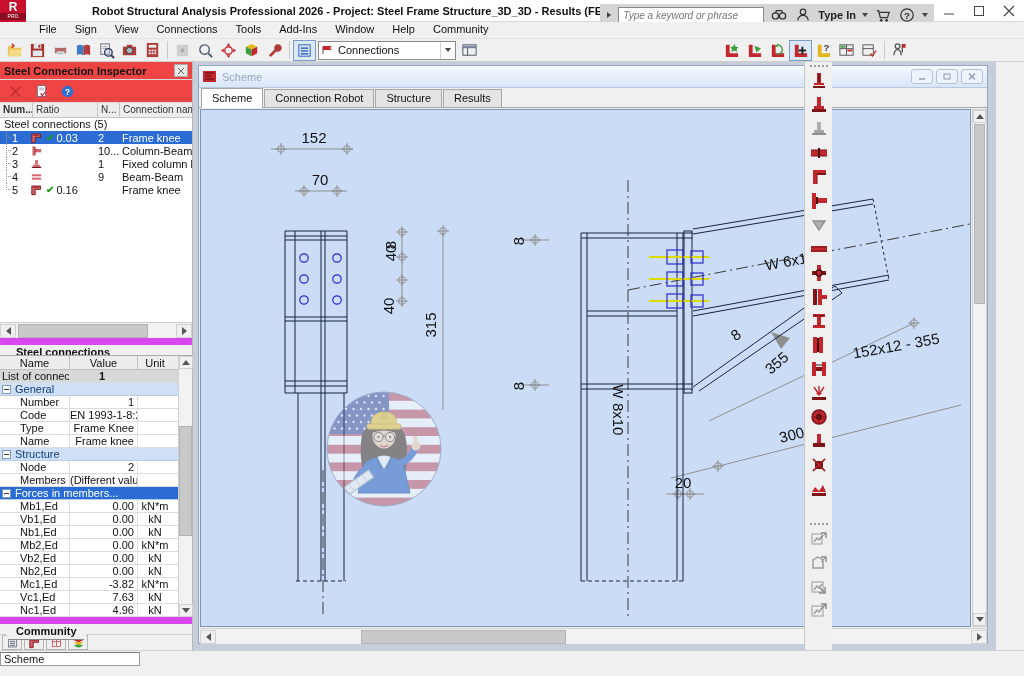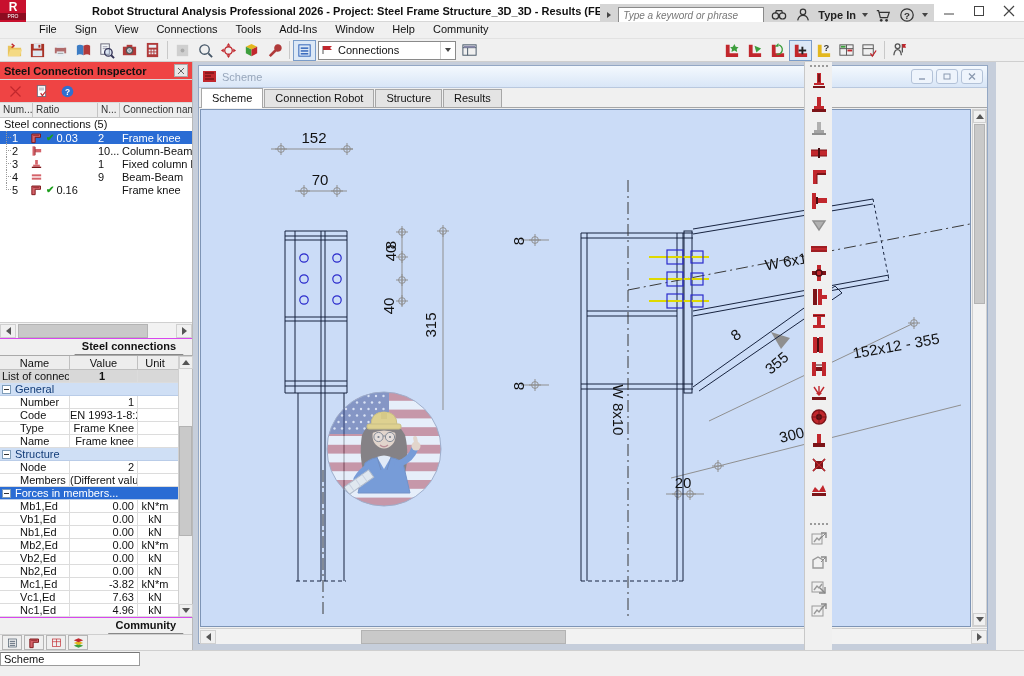--- a/index.html
+++ b/index.html
@@ -38,21 +38,21 @@
   #main{position:absolute;left:0;top:62px;width:1024px;height:588px;}
   
   #lpanel{position:absolute;left:0;top:0;width:193px;height:588px;background:#ef4444;border-right:1px solid #b9b9b9;display:flex;flex-direction:column;}
   #lp-head{height:18px;display:flex;align-items:center;padding:0 4px;font-weight:bold;border-bottom:1px solid #d9d9d9;}
   #lp-close{margin-left:auto;width:14px;height:13px;border:1px solid #aaa;background:#e8e8e8;display:flex;align-items:center;justify-content:center;}
   #lp-close svg{width:8px;height:8px;}
   #lp-tools{height:23px;display:flex;align-items:center;gap:8px;padding:0 6px;border-bottom:1px solid #d9d9d9;}
   #lp-tools .tbicon svg{width:15px;height:15px;}
   #tgrid-head{height:15px;display:flex;background:#ededed;border-bottom:1px solid #c5c5c5;font-size:10px;color:#333;}
   #tgrid-head div{border-right:1px solid #c5c5c5;padding:1px 3px;overflow:hidden;white-space:nowrap;}
-  .ch-num{width:33px;} .ch-ratio{width:65px;} .ch-n{width:22px;} .ch-name{flex:1;border-right:none!important;}
+  .ch-num{width:33px;font-weight:bold;} .ch-ratio{width:65px;} .ch-n{width:22px;} .ch-name{flex:1;border-right:none!important;}
   #tree{background:#fff;flex:0 0 auto;}
   .troot{height:13px;line-height:13px;padding-left:4px;background:#fff;white-space:nowrap;}
   .trow{height:13px;display:flex;align-items:center;background:#fff;white-space:nowrap;}
   .trow.sel{background:#2a6cd4;color:#fff;}
   .elbow{width:12px;height:13px;position:relative;flex:0 0 auto;}
   .elbow::before{content:"";position:absolute;left:6px;top:0;bottom:0;border-left:1px dotted #9a9a9a;}
   .elbow.last::before{bottom:6px;}
   .elbow::after{content:"";position:absolute;left:6px;top:6px;width:5px;border-top:1px dotted #9a9a9a;}
   .tnum{width:18px;flex:0 0 auto;}
   .ticon{width:16px;height:12px;flex:0 0 auto;display:flex;align-items:center;}
@@ -65,21 +65,21 @@
   
   .sb-h{height:16px;background:#f2f2f2;display:flex;align-items:center;border-top:1px solid #d0d0d0;}
   .sb-btn{width:16px;height:14px;display:flex;align-items:center;justify-content:center;background:#f0f0f0;border:1px solid #d0d0d0;}
   .tri-l{width:0;height:0;border-top:4px solid transparent;border-bottom:4px solid transparent;border-right:5px solid #555;}
   .tri-r{width:0;height:0;border-top:4px solid transparent;border-bottom:4px solid transparent;border-left:5px solid #555;}
   .tri-u{width:0;height:0;border-left:4px solid transparent;border-right:4px solid transparent;border-bottom:5px solid #555;}
   .tri-d{width:0;height:0;border-left:4px solid transparent;border-right:4px solid transparent;border-top:5px solid #555;}
   .sb-track{flex:1;height:14px;position:relative;}
   .sb-thumb{position:absolute;top:0;height:14px;background:#c9c9c9;border:1px solid #b3b3b3;}
   
-  .sheettab-row{height:17px;display:flex;align-items:flex-start;background:#f0f0f0;border-top:1px solid #d946ef;justify-content:flex-end;}
+  .sheettab-row{height:17px;display:flex;align-items:flex-start;background:#f0f0f0;border-top:7px solid #d946ef;}
   .sheettab{height:16px;padding:1px 16px 0 16px;font-weight:bold;background:#f0f0f0;clip-path:polygon(0 0,100% 0,calc(100% - 9px) 100%,9px 100%);border-bottom:1px solid #888;}
   
   #propgrid{height:262px;position:relative;background:#fff;border-top:1px solid #aaa;}
   #prop-inner{position:absolute;left:0;top:0;right:14px;bottom:0;overflow:hidden;}
   .phead{height:14px;display:flex;background:#ededed;border-bottom:1px solid #c0c0c0;}
   .phead div{border-right:1px solid #c0c0c0;text-align:center;line-height:14px;}
   .pc-name{width:70px;} .pc-val{width:68px;} .pc-unit{width:34px;border-right:none!important;}
   .prow{height:13px;display:flex;border-bottom:1px solid #dcdcdc;line-height:12px;}
   .prow .nm{width:70px;padding-left:20px;border-right:1px solid #dcdcdc;overflow:hidden;white-space:nowrap;}
   .prow .vl{width:68px;text-align:right;padding-right:3px;border-right:1px solid #dcdcdc;overflow:hidden;white-space:nowrap;}

